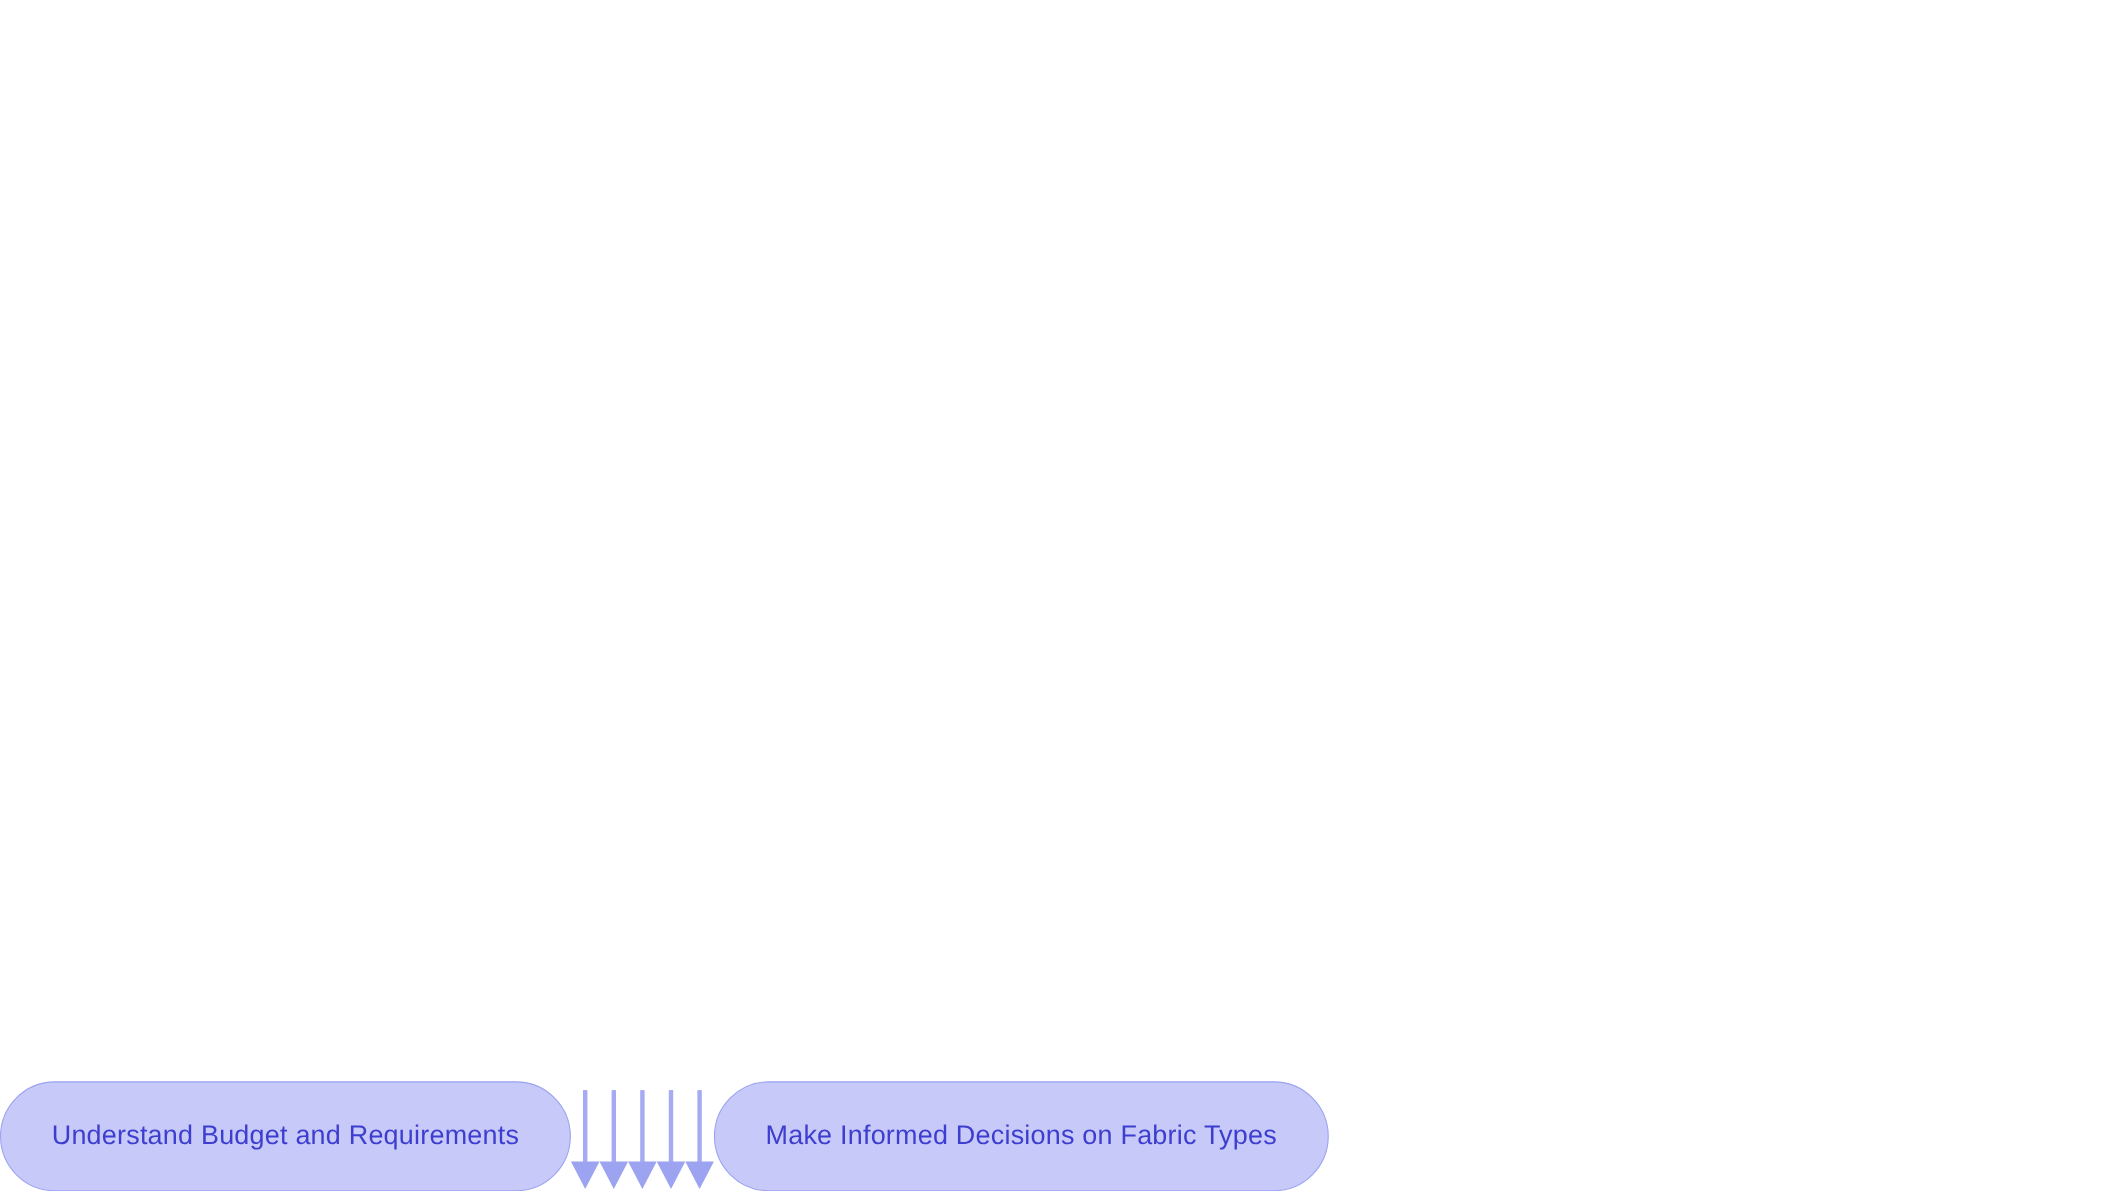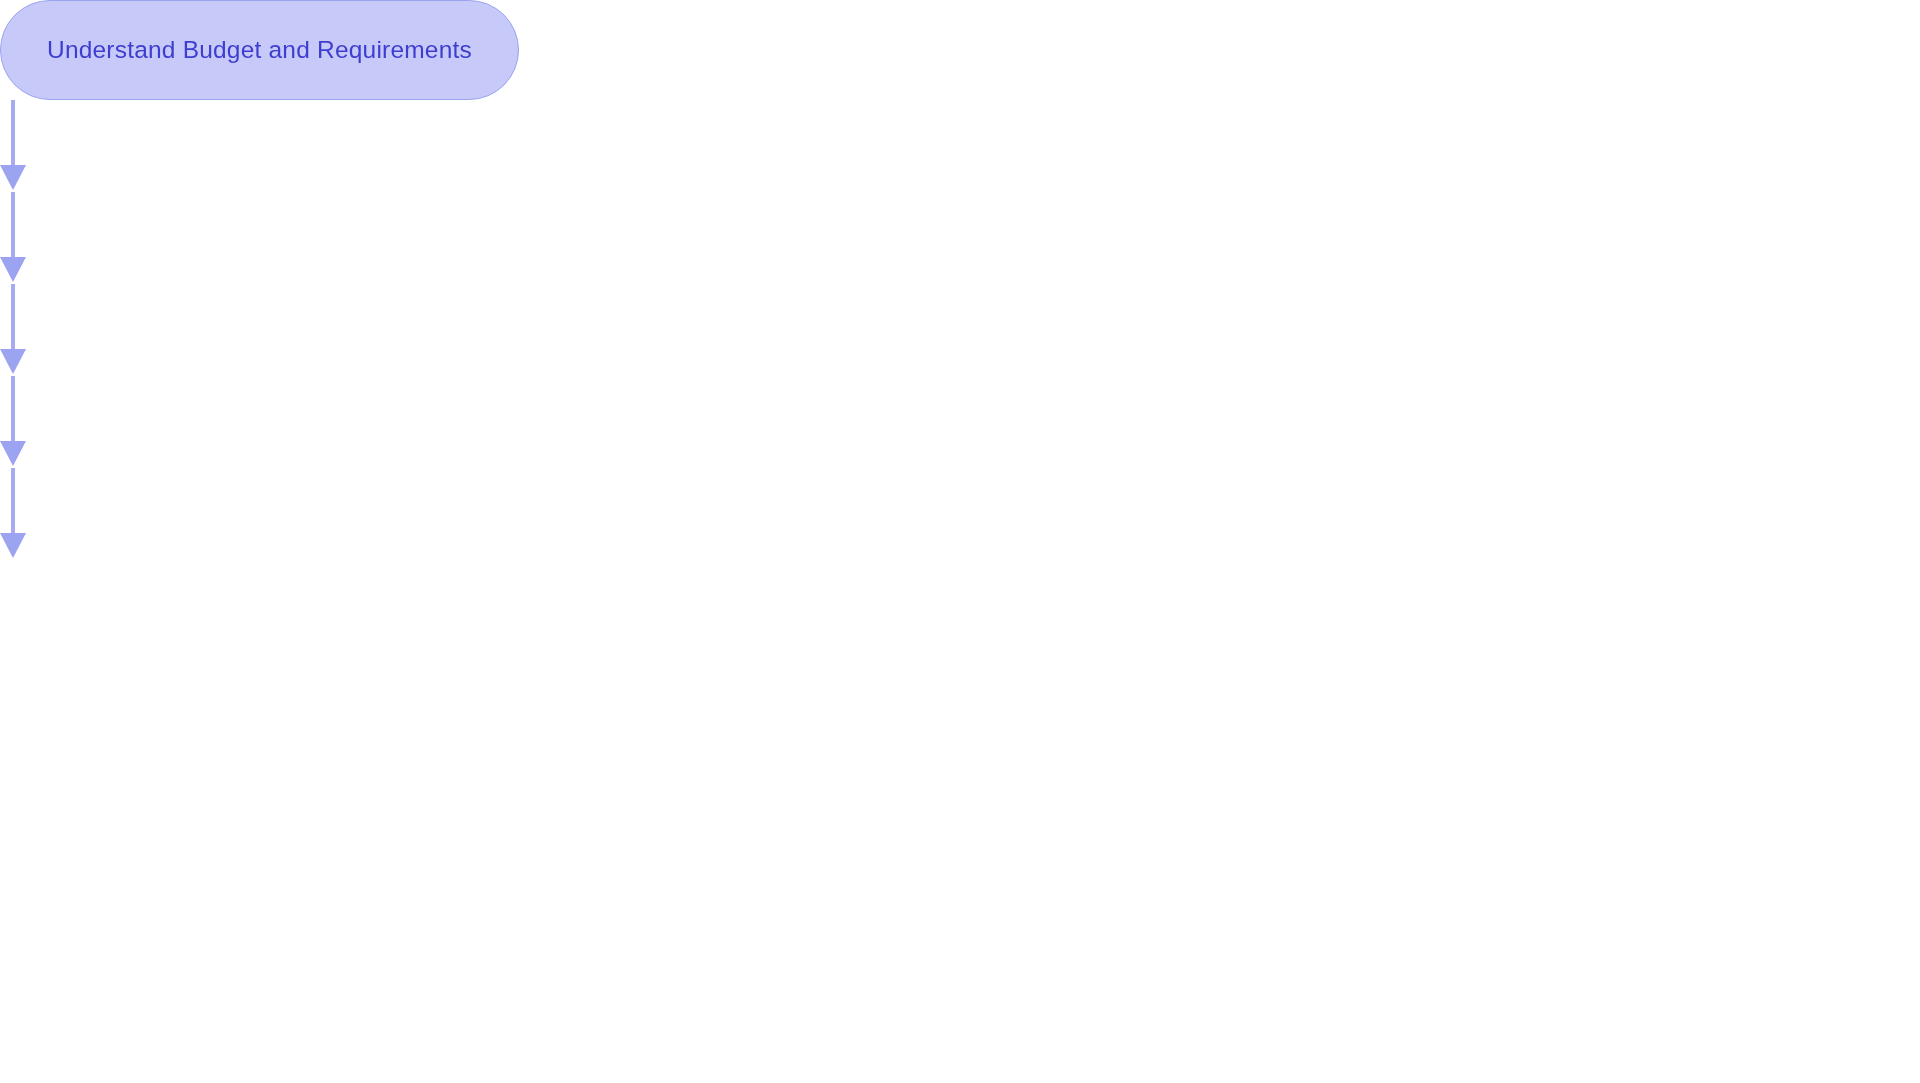--- a/index.html
+++ b/index.html
@@ -9,22 +9,22 @@
     height: 1083px;
     background: #ffffff;
     font-family: "Liberation Sans", "DejaVu Sans", sans-serif;
     overflow: hidden;
   }
 
   .flowchart {
     width: 100%;
     height: 100%;
     display: flex;
-    flex-direction: column;
-    align-items: flex-start;
+    flex-direction: row;
+    align-items: flex-end;
   }
 
   .flow-node {
     min-height: 100px;
     padding: 0 46px;
     display: flex;
     align-items: center;
     justify-content: center;
     background: #c7c9f8;
     border: 1.5px solid #9ba3f0;
@@ -94,14 +94,17 @@
     <div class="line"></div>
     <div class="arrowhead"></div>
   </div>
 
 
   <div class="connector">
     <div class="line"></div>
     <div class="arrowhead"></div>
   </div>
 
+  <div class="flow-node">
+    <span class="node-label">Make Informed Decisions on Fabric Types</span>
+  </div>
 
 </div>
 
 </body></html>

